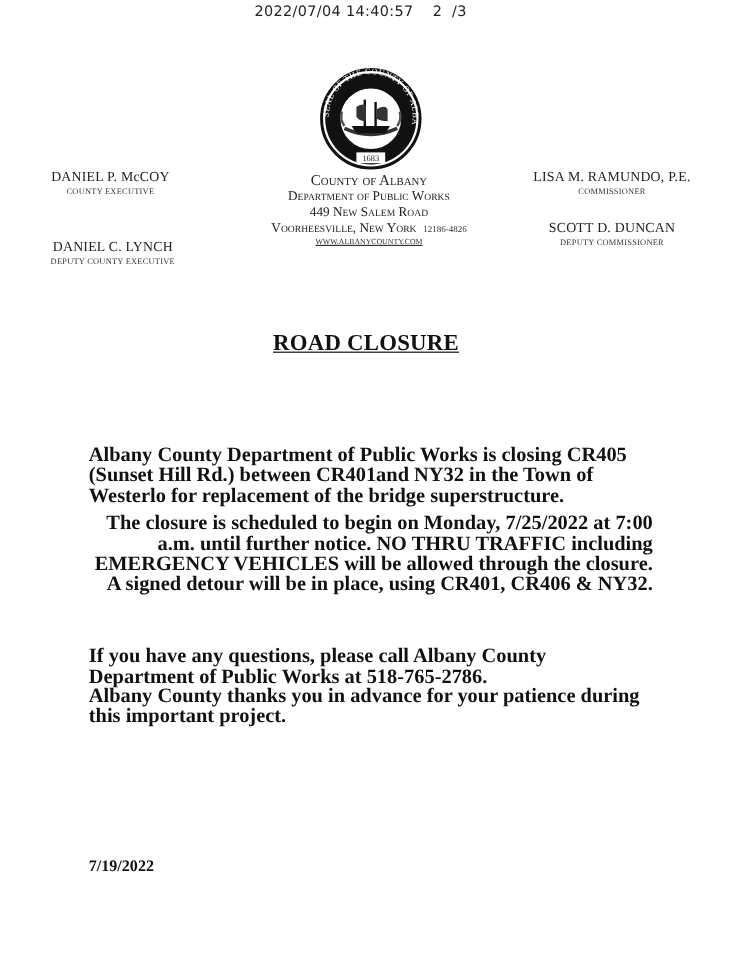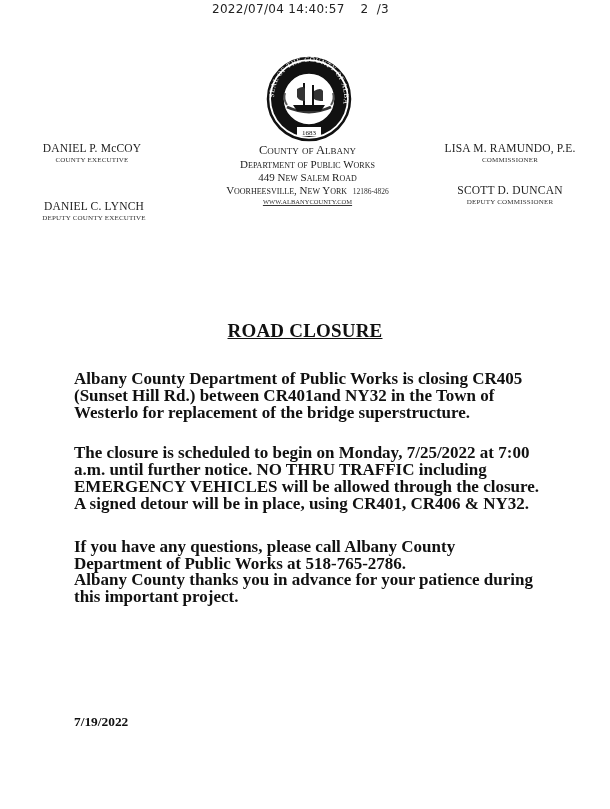--- a/index.html
+++ b/index.html
@@ -24,28 +24,28 @@
     .lh-right2 { position: absolute; left: 430px; top: 183px; width: 160px; text-align: center; }
     .lh-center { left: 205px; top: 143px; width: 205px; }
     .name { font-size: 11.5px; letter-spacing: 0.2px; color: #222; line-height: 14px; }
     .title { font-size: 7px; letter-spacing: 0.2px; color: #333; line-height: 10px; text-transform: uppercase; }
     .c1 { font-size: 12.5px; line-height: 15px; color: #222; font-variant: small-caps; }
     .c2 { font-size: 11px; line-height: 13px; color: #222; font-variant: small-caps; }
     .c3 { font-size: 7.5px; line-height: 10px; color: #333; }
     .c4 { font-size: 6.5px; line-height: 10px; color: #333; text-decoration: underline; text-transform: uppercase; }
     .doc-title {
       position: absolute; top: 276px; left: 0; width: 610px; text-align: center;
-      font-weight: bold; font-size: 19px; text-decoration: underline; letter-spacing: 0.2px; margin-top: 44px;
+      font-weight: bold; font-size: 19px; text-decoration: underline; letter-spacing: 0.2px;
     }
     .body-text {
       position: absolute; left: 74px; width: 470px;
       font-weight: bold; font-size: 17px; line-height: 17px; color: #111; margin-top: 25px;
     }
     .p1 { top: 345px; }
-    .p2 { top: 419px; }
+    .p2 { top: 402px; text-align: right; }
     .p3 { top: 513px; }
     .p4 { top: 546px; }
     .date-sig { position: absolute; left: 74px; top: 714px; font-weight: bold; font-size: 13.4px; }
     .fax-footer {
       position: absolute; top: 792px; left: 380px;
       font-family: "DejaVu Sans Mono", monospace; font-size: 11px; color: #222; white-space: pre; margin-top: 24px;
     }
   </style>
 </head>
 <body>

